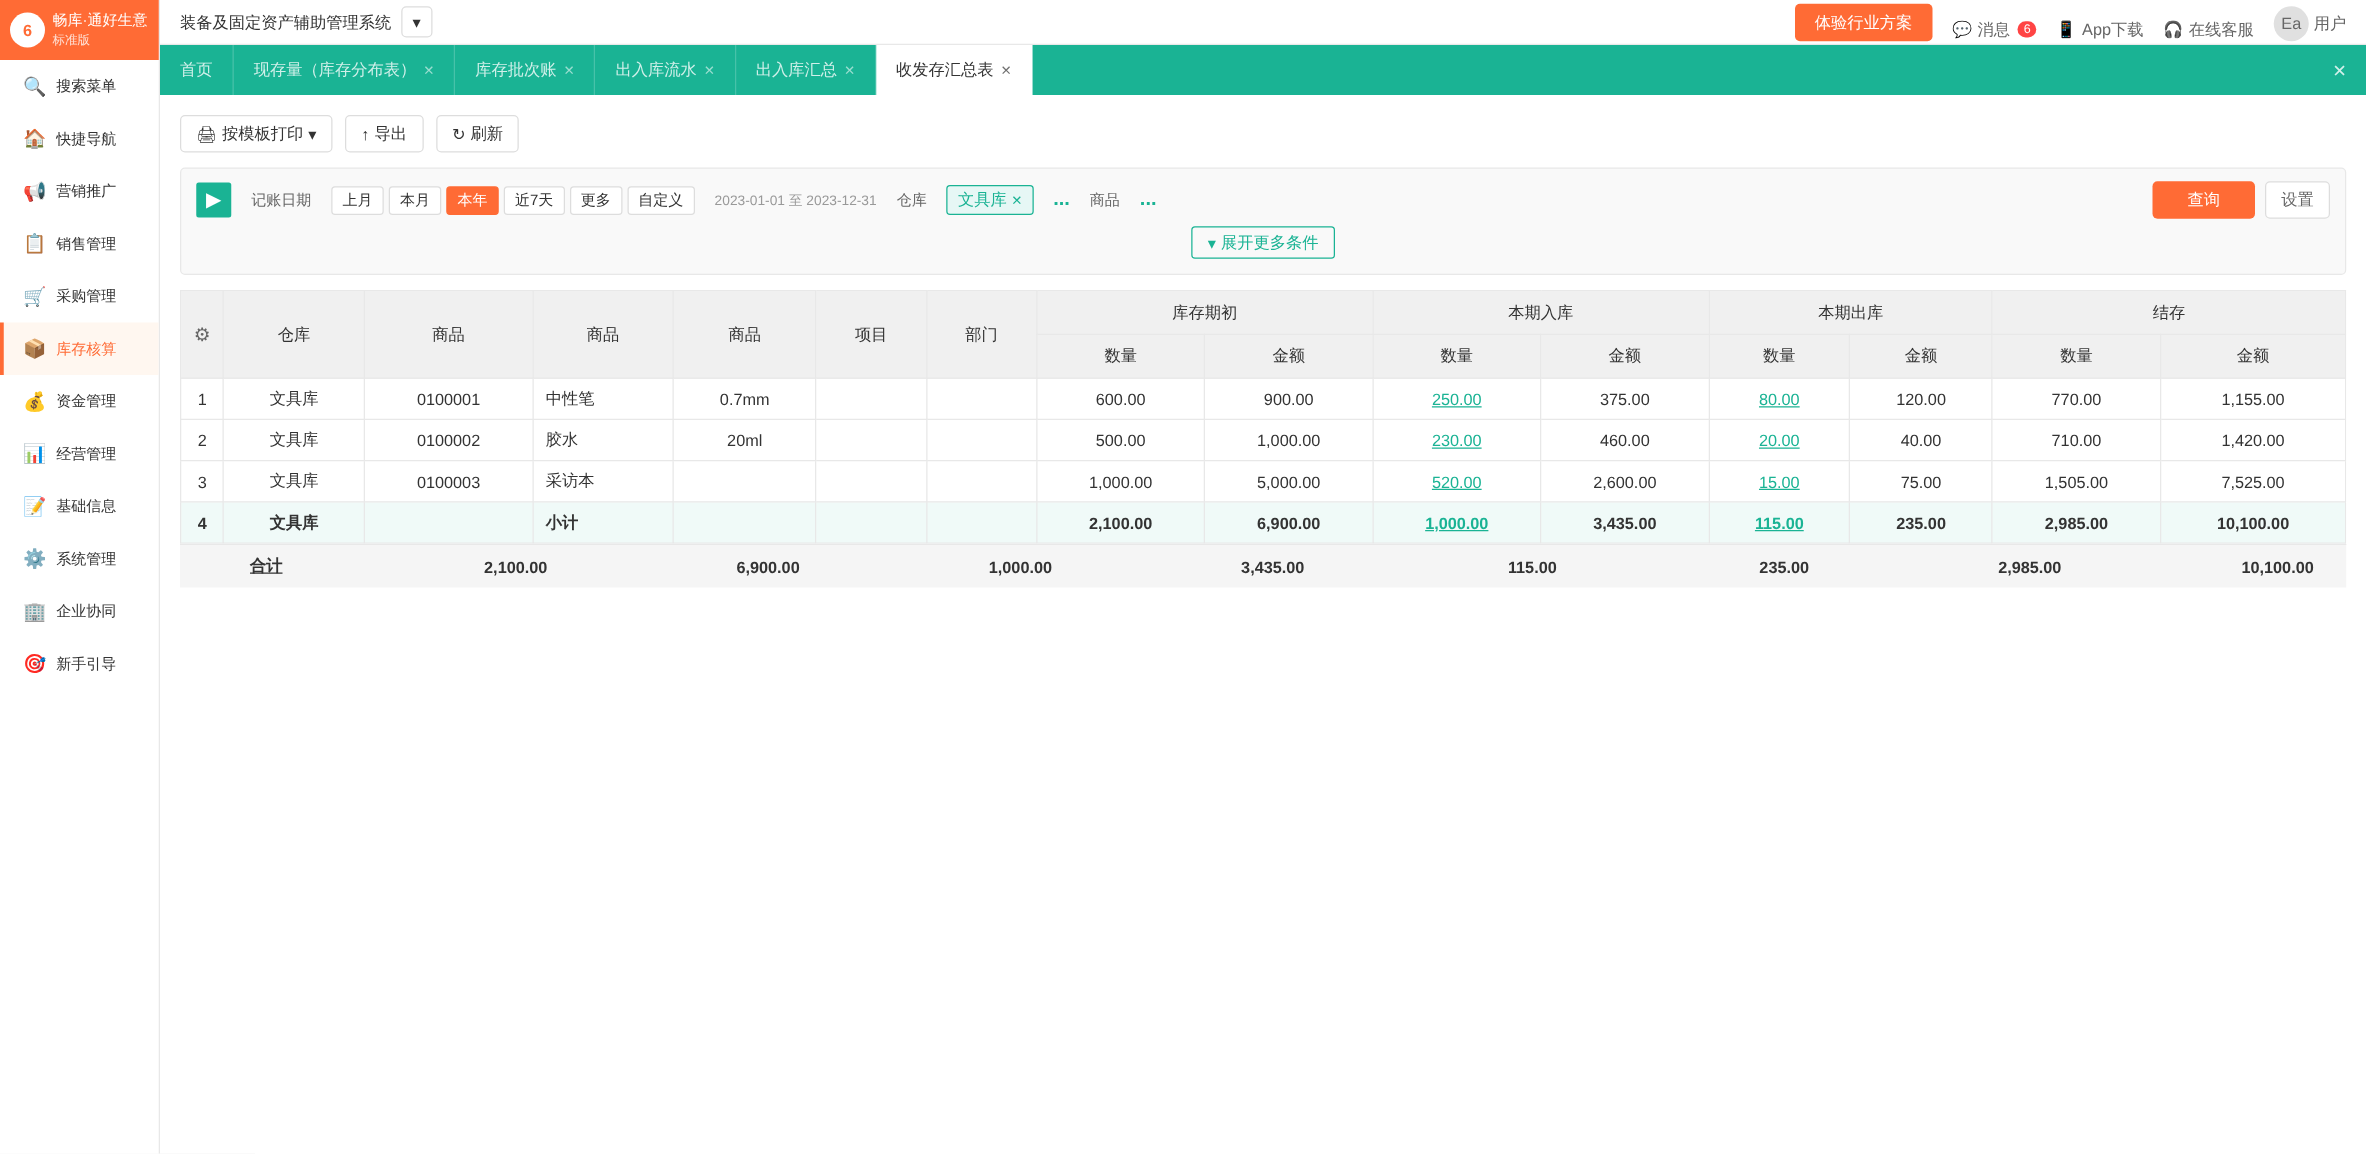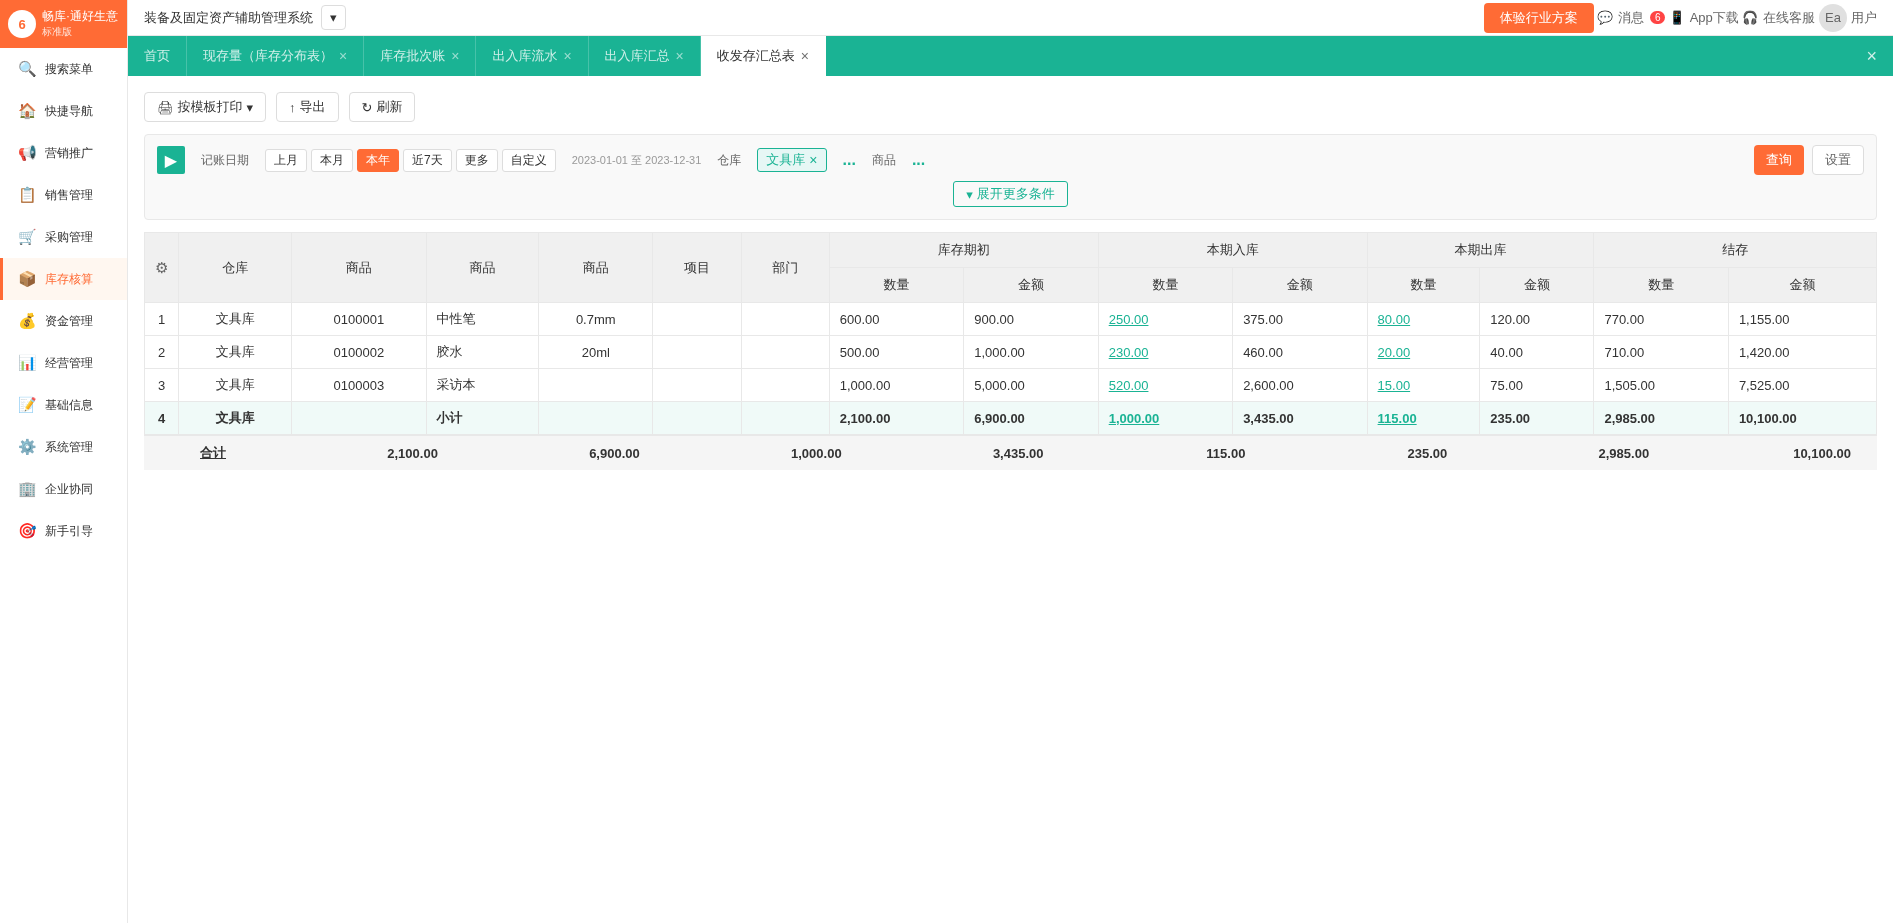--- a/index.html
+++ b/index.html
@@ -17,21 +17,21 @@
     .sidebar-item-icon { width: 18px; height: 18px; display: flex; align-items: center; justify-content: center; flex-shrink: 0; font-size: 15px; }
     .sidebar-item-label { font-size: 12px; }
 
     
     .main { flex: 1; display: flex; flex-direction: column; overflow: hidden; }
 
     
     .topbar { height: 36px; background: #fff; display: flex; align-items: center; padding: 0 16px; border-bottom: 1px solid #e8e8e8; gap: 12px; }
     .topbar-title { font-size: 13px; color: #333; flex: 1; display: flex; align-items: center; gap: 8px; }
     .topbar-dropdown { display: flex; align-items: center; gap: 4px; cursor: pointer; padding: 4px 8px; border: 1px solid #ddd; border-radius: 4px; font-size: 12px; }
-    .topbar-actions { display: flex; align-items: center; gap: 4px; }
+    .topbar-actions { display: flex; align-items: flex-end; gap: 16px; }
     .topbar-btn { background: #ff6b35; color: #fff; padding: 6px 16px; border-radius: 4px; border: none; cursor: pointer; font-size: 13px; }
     .topbar-action-item { display: flex; align-items: center; gap: 4px; color: #666; cursor: pointer; font-size: 12px; }
     .badge { background: #ff4444; color: #fff; border-radius: 10px; padding: 1px 5px; font-size: 10px; margin-left: 2px; }
     .user-avatar { width: 28px; height: 28px; background: #e0e0e0; border-radius: 50%; display: flex; align-items: center; justify-content: center; font-size: 11px; color: #666; }
 
     
     .tabbar { background: #1ab394; display: flex; align-items: center; height: 40px; padding: 0 0; overflow-x: auto; }
     .tab { display: flex; align-items: center; gap: 6px; padding: 0 16px; height: 52px; color: rgba(255,255,255,0.8); cursor: pointer; font-size: 13px; white-space: nowrap; border-right: 1px solid rgba(255,255,255,0.2); }
     .tab.active { background: #fff; color: #333; }
     .tab-close { font-size: 14px; color: inherit; opacity: 0.7; }
@@ -48,32 +48,32 @@
     .filter-row { display: flex; align-items: center; gap: 16px; flex-wrap: wrap; }
     .filter-label { color: #666; font-size: 12px; }
     .filter-date-btns { display: flex; align-items: center; gap: 4px; }
     .date-btn { padding: 2px 8px; border: 1px solid #ddd; border-radius: 3px; font-size: 12px; cursor: pointer; background: #fff; color: #333; }
     .date-btn.active { background: #ff6b35; color: #fff; border-color: #ff6b35; }
     .date-range { font-size: 11px; color: #999; }
     .filter-tag { display: flex; align-items: center; gap: 4px; background: #e6f7f5; border: 1px solid #1ab394; color: #1ab394; padding: 2px 8px; border-radius: 3px; font-size: 12px; }
     .filter-tag-close { cursor: pointer; font-size: 14px; }
     .filter-more-dots { color: #1ab394; cursor: pointer; font-size: 16px; font-weight: bold; }
     .filter-actions { margin-left: auto; display: flex; gap: 8px; }
-    .btn-query { background: #ff6b35; color: #fff; padding: 5px 12px; border: none; border-radius: 4px; cursor: pointer; font-size: 13px; }
+    .btn-query { background: #ff6b35; color: #fff; padding: 5px 28px; border: none; border-radius: 4px; cursor: pointer; font-size: 13px; }
     .btn-settings { background: #fff; color: #666; padding: 5px 12px; border: 1px solid #ddd; border-radius: 4px; cursor: pointer; font-size: 13px; }
     .expand-row { display: flex; align-items: center; justify-content: center; padding: 6px 0 2px; }
     .expand-btn { display: flex; align-items: center; gap: 4px; color: #1ab394; cursor: pointer; font-size: 12px; border: 1px solid #1ab394; padding: 3px 12px; border-radius: 3px; }
     .toolbar-btn { display: flex; align-items: center; gap: 4px; padding: 5px 12px; border: 1px solid #ddd; border-radius: 4px; cursor: pointer; background: #fff; font-size: 12px; color: #333; }
 
     
     .data-table { width: 100%; border-collapse: collapse; font-size: 12px; }
     .data-table th { background: #f0f0f0; color: #333; font-weight: 500; padding: 8px 10px; text-align: center; border: 1px solid #e8e8e8; white-space: nowrap; }
     .data-table td { padding: 7px 10px; border: 1px solid #e8e8e8; text-align: center; color: #333; }
     .data-table .subtotal td { background: #f0faf8; font-weight: bold; }
-    .data-table .num { text-align: left; }
+    .data-table .num { text-align: center; }
     .data-table .text-left { text-align: left; }
     .col-settings { width: 32px; }
     .th-gear { cursor: pointer; color: #666; font-size: 15px; }
 
     
     .total-bar { background: #f5f5f5; border-top: 1px solid #e8e8e8; padding: 8px 16px; display: flex; align-items: center; font-size: 12px; font-weight: bold; position: sticky; bottom: 0; }
     .total-label { margin-right: 20px; color: #333; padding-left: 40px; text-decoration: underline; }
     .total-cells { display: flex; gap: 0; flex: 1; }
     .total-cell { flex: 1; text-align: right; padding: 0 10px; color: #333; }
 

